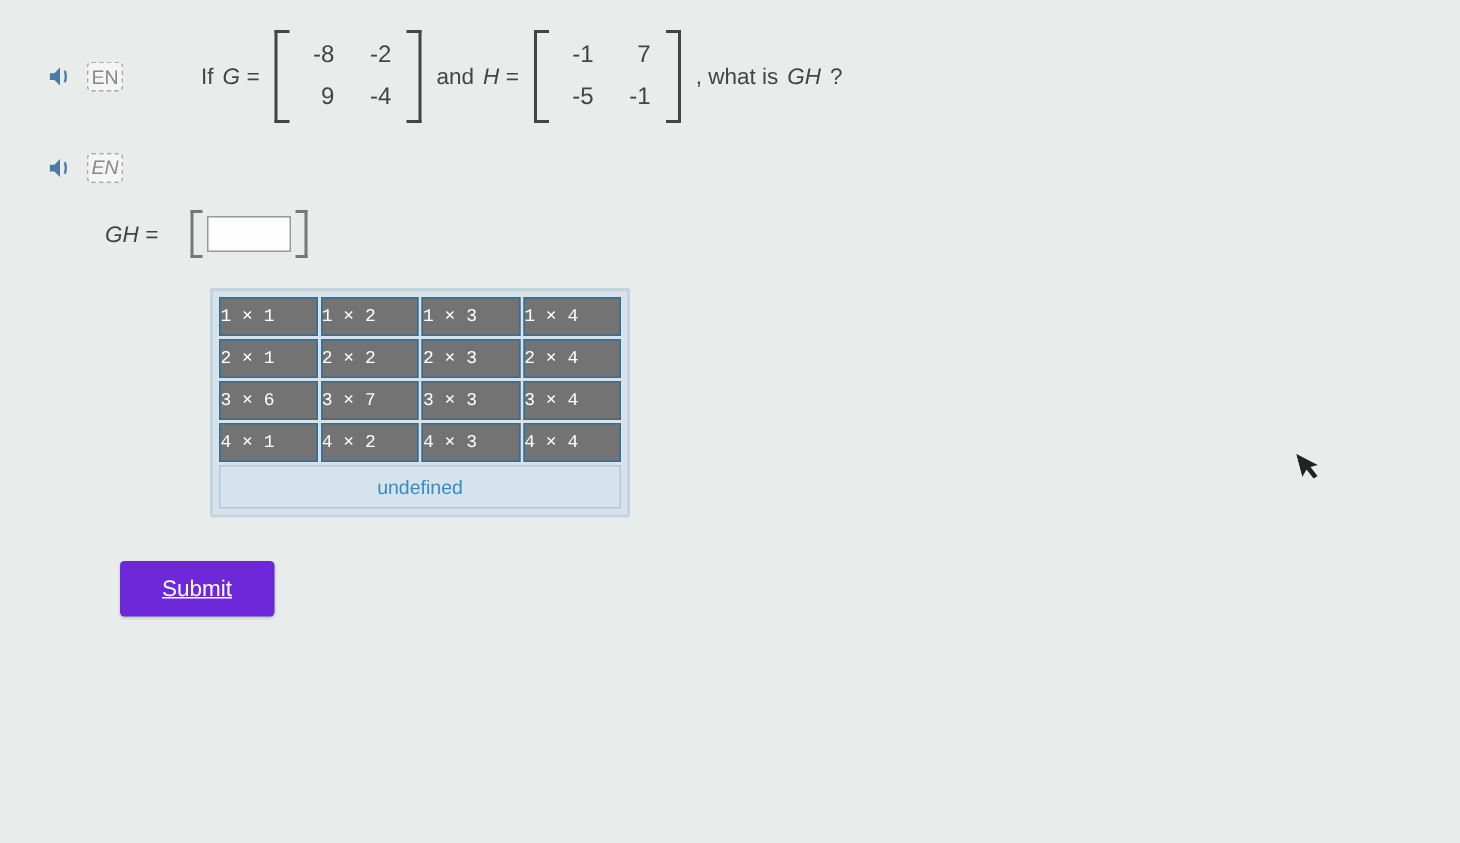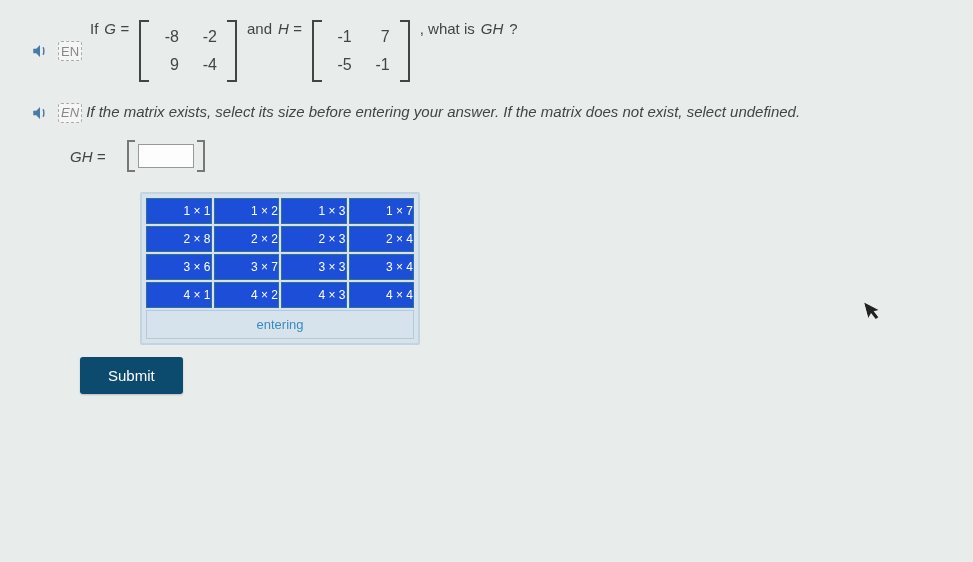--- a/index.html
+++ b/index.html
@@ -21,21 +21,21 @@
     }
     .lang-icon {
       width: 24px; height: 20px;
       border: 1px dashed #aaa;
       border-radius: 3px;
       display: inline-flex; align-items: center; justify-content: center;
       font-size: 13px;
       color: #888;
       background: #f5f5f5;
     }
-    .question-text { display: inline-flex; align-items: flex-start; gap: 6px; }
+    .question-text { display: inline-flex; align-items: center; gap: 6px; margin-left: 44px; }
     .italic-var { font-style: italic; }
     .matrix {
       display: inline-flex;
       align-items: center;
       margin: 0 4px;
     }
     .bracket-left, .bracket-right {
       width: 10px;
       align-self: stretch;
       border: 2px solid #444;
@@ -76,49 +76,51 @@
       border-radius: 2px;
       padding: 4px;
       width: 280px;
     }
     .size-grid {
       display: grid;
       grid-template-columns: repeat(4, 1fr);
       gap: 2px;
     }
     .size-cell {
-      background: #1d4ed8;
+      background: #737373;
       color: #fff;
-      text-align: right;
+      text-align: left;
       padding: 5px 0;
       font-size: 12px;
       cursor: pointer;
       border: 1px solid #2f6f99;
+      font-family: Liberation Mono, monospace;
     }
     .undefined-cell {
       grid-column: 1 / -1;
       background: #d6e3ec;
       color: #3a8bc0;
       text-align: center;
       padding: 6px 0;
       font-size: 13px;
       cursor: pointer;
       border: 1px solid #b5cad8;
     }
     .submit-btn {
-      margin-top: 12px;
+      margin-top: 29px;
       margin-left: 50px;
-      background: #0c4a6e;
+      background: #6d28d9;
       color: #fff;
       border: none;
       border-radius: 3px;
       padding: 10px 28px;
       font-size: 15px;
       cursor: pointer;
       box-shadow: 0 1px 2px rgba(0,0,0,0.2);
+      text-decoration: underline;
     }
     .cursor-arrow {
       position: absolute;
       right: 90px;
       top: 300px;
       font-size: 18px;
       color: #222;
       transform: rotate(-15deg);
     }
   </style>
@@ -171,53 +173,52 @@
 <div class="instruction">
   <span class="row-inner">
     <span class="audio-icon">
       <svg viewBox="0 0 24 24" width="18" height="18" fill="#4a7ba6">
           <path d="M3 9v6h4l5 5V4L7 9H3z"></path>
           <path d="M16 7c1.5 1.5 1.5 8.5 0 10" stroke="#4a7ba6" stroke-width="2" fill="none"></path>
         </svg>
     </span>
     <span class="lang-icon">EN</span>
   </span>
-  <span>If the matrix exists, select its size before entering your answer. If the matrix does not exist, select undefined.</span>
 </div>
 
 
 <div class="answer-row">
   <span class="italic-var">GH =</span>
   <span class="answer-box">
     <span class="ans-bracket-l"></span>
     <span class="ans-input"></span>
     <span class="ans-bracket-r"></span>
   </span>
 </div>
 
 
 <div class="size-table">
   <div class="size-grid">
     <div class="size-cell">1 × 1</div>
     <div class="size-cell">1 × 2</div>
     <div class="size-cell">1 × 3</div>
-    <div class="size-cell">1 × 7</div>
-    <div class="size-cell">2 × 8</div>
+    <div class="size-cell">1 × 4</div>
+    <div class="size-cell">2 × 1</div>
     <div class="size-cell">2 × 2</div>
     <div class="size-cell">2 × 3</div>
     <div class="size-cell">2 × 4</div>
     <div class="size-cell">3 × 6</div>
     <div class="size-cell">3 × 7</div>
     <div class="size-cell">3 × 3</div>
     <div class="size-cell">3 × 4</div>
     <div class="size-cell">4 × 1</div>
     <div class="size-cell">4 × 2</div>
     <div class="size-cell">4 × 3</div>
     <div class="size-cell">4 × 4</div>
-    <div class="undefined-cell">entering</div>
+    <div class="undefined-cell">undefined</div>
   </div>
 </div>
 
 
 <button class="submit-btn">Submit</button>
 
 
 <div class="cursor-arrow">
   <svg width="16" height="20" viewBox="0 0 16 20">
       <path d="M0 0 L0 16 L4 12 L7 19 L10 18 L7 11 L12 11 Z" fill="#222"></path>

